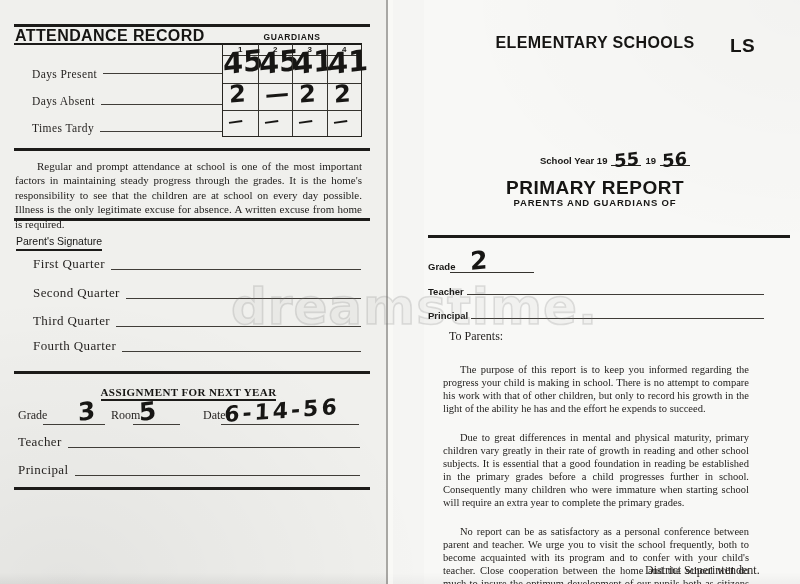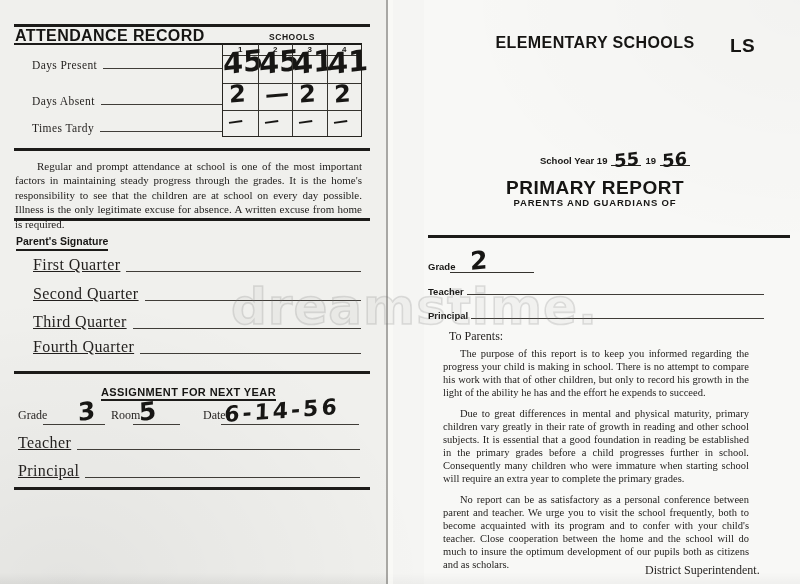--- a/index.html
+++ b/index.html
@@ -41,65 +41,65 @@
   .hand{font-family:"DejaVu Sans", sans-serif; font-weight:600; color:#171614; white-space:nowrap;}
   .hp{position:absolute; font-size:29px; top:-11px; left:0px; transform:rotate(-6deg) skewX(-5deg);}
   .ha{position:absolute; font-size:24px; top:-4px; left:6px; transform:rotate(-5deg) skewX(-4deg);}
   .ht{position:absolute; font-size:15px; top:1px; left:5px; transform:rotate(-8deg);}
 
   
   .lrow{position:absolute; display:flex; align-items:flex-end;}
   .lrow .lbl{white-space:nowrap;}
   .lrow .fline{flex:1; border-bottom:1.2px solid #403d38; margin:0 0 2px 6px; height:1px;}
   .att-lab{font-size:11.5px; letter-spacing:.4px;}
-  .q-lab{font-size:16px; letter-spacing:.4px;text-decoration:underline;}
+  .q-lab{font-size:13px; letter-spacing:.4px;}
 
   .note{position:absolute; left:15px; top:159px; width:347px; font-size:11px; line-height:14.4px;
     text-align:justify; text-indent:22px; color:#242220;}
 
-  .sig-title{position:absolute; left:16px; top:235px; font-family:"Liberation Sans",sans-serif; font-weight:bold;
+  .sig-title{position:absolute; left:16px; top:235px; font-family:"Liberation Sans",sans-serif; font-weight:normal;
     font-size:10.5px; color:#181715; border-bottom:2px solid #1c1b19; padding-bottom:2px;}
 
   .assign-title-wrap{position:absolute; left:15px; top:382px; width:347px; text-align:center;}
-  .assign-title{font-family:Liberation Sans, sans-serif; font-weight:bold; font-size:11px; letter-spacing:.4px;
+  .assign-title{font-family:Liberation Serif, serif; font-weight:bold; font-size:11px; letter-spacing:.4px;
     border-bottom:2px solid #1c1b19; padding-bottom:1px; color:#161513;}
 
   .assign-row{position:absolute; left:18px; top:406px; width:344px; height:26px; font-size:12px;}
   .assign-row .fld{position:absolute; top:2px;}
   .assign-row .ln{position:absolute; height:1px; border-bottom:1.2px solid #403d38; top:17px;}
 
   
   .sy-row{position:absolute; left:540px; top:151px; display:flex; align-items:flex-end; gap:4px;}
   .yr{display:inline-block; width:30px; border-bottom:1.4px solid #26241f; text-align:center; height:14px;}
   .hand-yr{display:inline-block; font-size:18px; line-height:10px; transform:rotate(-6deg) skewX(-5deg); position:relative; top:1px;}
 
   .rgrade{position:absolute; left:428px; top:255px; width:130px; height:22px;}
   .rgrade .ln{position:absolute; left:22px; top:17px; width:84px; border-bottom:1.2px solid #35332e;}
   .rgrade .hand-g{position:absolute; left:42px; top:-9px; font-size:25px; transform:rotate(-6deg) skewX(-5deg);}
 
   .paras{position:absolute; left:443px; top:347px; width:306px; font-size:10.5px; line-height:13px;
     text-align:justify; color:#242220;}
-  .paras p{margin:0 0 8px 0; text-indent:17px;}
+  .paras p{margin:16px 0 8px 0; text-indent:17px;}
 
   .watermark{position:absolute; left:231px; top:278px; font-family:"DejaVu Sans",sans-serif; font-weight:bold;
     font-size:50px; letter-spacing:1px; color:rgba(120,120,120,0.05);
     -webkit-text-stroke:1.6px rgba(115,115,115,0.20); pointer-events:none;}
 </style>
 </head>
 <body>
 
 <div class="screen">
 
   <div class="page page-left">
 
     <div class="rule" style="left:14px; top:24px; width:356px; height:3px;"></div>
 
     <div class="abs h-big" style="left:15px; top:27px;">ATTENDANCE RECORD</div>
 
-    <div class="abs h-small" style="left:222px; top:32px; width:140px; text-align:center;">SCHOOLS</div>
+    <div class="abs h-small" style="left:222px; top:32px; width:140px; text-align:center;">GUARDIANS</div>
 
     <div class="rule" style="left:14px; top:43px; width:348px; height:1.6px;"></div>
 
     <div class="att-table">
       <div class="att-cell nbt nbl att-head">1</div>
       <div class="att-cell nbt att-head">2</div>
       <div class="att-cell nbt att-head">3</div>
       <div class="att-cell nbt att-head">4</div>
 
       <div class="att-cell nbl">
@@ -135,21 +135,21 @@
           <span class="hand ht">—</span>
         </div>
       <div class="att-cell">
           <span class="hand ht">—</span>
         </div>
       <div class="att-cell">
           <span class="hand ht">—</span>
         </div>
     </div>
 
-    <div class="lrow" style="left:32px; top:59px; width:190px;">
+    <div class="lrow" style="left:32px; top:68px; width:190px;align-items:center;">
       <span class="lbl att-lab">Days Present</span>
       <span class="fline"></span>
     </div>
     <div class="lrow" style="left:32px; top:95px; width:190px;">
       <span class="lbl att-lab">Days Absent</span>
       <span class="fline"></span>
     </div>
     <div class="lrow" style="left:32px; top:122px; width:190px;">
       <span class="lbl att-lab">Times Tardy</span>
       <span class="fline"></span>

